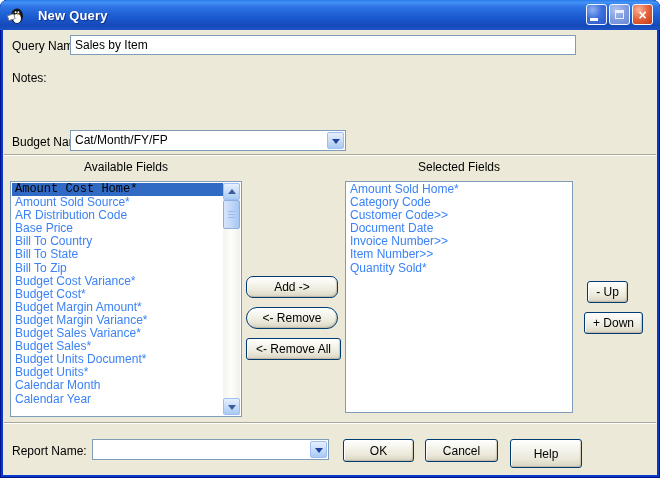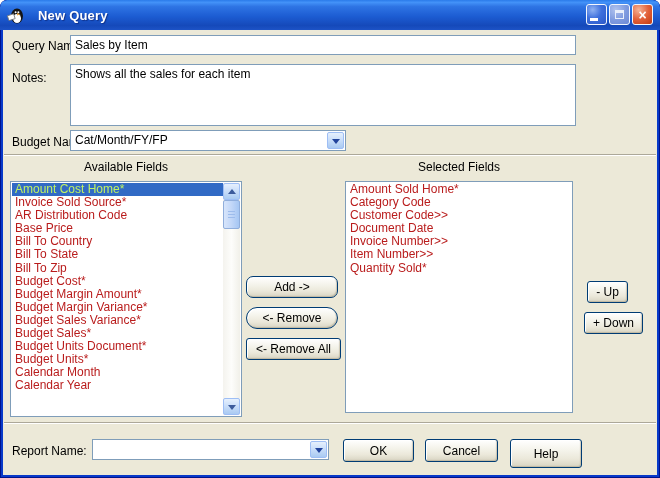--- a/index.html
+++ b/index.html
@@ -43,22 +43,22 @@
     border:1px solid #9EBEF5;
     background:linear-gradient(180deg,#E6F0FD 0%,#CBDFFA 45%,#A9CAF2 100%);
     display:flex;align-items:center;justify-content:center;}
   .chev-down{width:0;height:0;border:4px solid transparent;border-top:5px solid #21439C;margin-top:5px;}
   .sep{position:absolute;left:1px;right:1px;height:2px;
     border-top:1px solid #ACA899;border-bottom:1px solid #FFFFFF;}
   .list-label{position:absolute;font-size:12px;text-align:center;}
   .listbox{position:absolute;background:#fff;border:1px solid #7F9DB9;overflow:hidden;}
   .list-items{position:absolute;top:1px;left:1px;bottom:1px;right:1px;overflow:hidden;}
   .listbox.has-scroll .list-items{right:18px;}
-  .list-item{height:13.1px;line-height:13.1px;font-size:12px;padding-left:3px;white-space:nowrap;color:#b91c1c;}
-  .list-item.selected{background:#316AC5;color:#bef264;}
+  .list-item{height:13.1px;line-height:13.1px;font-size:12px;padding-left:3px;white-space:nowrap;color:#3b82f6;}
+  .list-item.selected{background:#316AC5;color:#000000;font-family:Liberation Mono, monospace;}
   .vscroll{position:absolute;top:1px;right:1px;bottom:1px;width:17px;
     background:linear-gradient(90deg,#F4F3EE 0%,#FDFDFB 50%,#F1F0E9 100%);}
   .sb-btn{position:absolute;left:0;width:17px;height:17px;border:1px solid #9EBEF5;border-radius:2px;
     background:linear-gradient(180deg,#E6F0FD 0%,#CBDFFA 45%,#A9CAF2 100%);
     display:flex;align-items:center;justify-content:center;}
   .sb-up{top:0;} .sb-down{bottom:0;}
   .tri-up{width:0;height:0;border:4px solid transparent;border-bottom:5px solid #3C5B9C;margin-bottom:4px;}
   .tri-down{width:0;height:0;border:4px solid transparent;border-top:5px solid #3C5B9C;margin-top:5px;}
   .sb-thumb{position:absolute;left:0;top:17px;width:17px;height:29px;border-radius:2px;
     border:1px solid #90AEDC;
@@ -101,44 +101,44 @@
         </div>
     </div>
   </div>
 
   <div class="body">
 
     <span class="lbl" style="left:9px;top:9px;">Query Name:</span>
     <input class="tb" style="left: 67px; top: 5px; width: 506px; height: 20px;" value="Sales by Item">
 
     <span class="lbl" style="left:9px;top:41px;">Notes:</span>
-    <textarea class="tb" style="left: 67px; top: 34px; width: 506px; height: 62px;">Shows all the sales for each item</textarea>
 
     <span class="lbl" style="left:9px;top:105px;">Budget Name:</span>
     <div class="combo" style="left:67px;top:100px;width:276px;height:21px;">
       <span class="val">Cat/Month/FY/FP</span>
       <span class="drop">
           <span class="chev-down"></span>
         </span>
     </div>
 
     <div class="sep" style="top:124px;"></div>
 
     <span class="list-label" style="left:7px;top:130px;width:232px;">Available Fields</span>
     <span class="list-label" style="left:342px;top:130px;width:228px;">Selected Fields</span>
 
     <div class="listbox has-scroll" style="left:7px;top:151px;width:232px;height:236px;">
       <div class="list-items">
           <div class="list-item selected">Amount Cost Home*</div>
-          <div class="list-item">Invoice Sold Source*</div>
+          <div class="list-item">Amount Sold Source*</div>
           <div class="list-item">AR Distribution Code</div>
           <div class="list-item">Base Price</div>
           <div class="list-item">Bill To Country</div>
           <div class="list-item">Bill To State</div>
           <div class="list-item">Bill To Zip</div>
+          <div class="list-item">Budget Cost Variance*</div>
           <div class="list-item">Budget Cost*</div>
           <div class="list-item">Budget Margin Amount*</div>
           <div class="list-item">Budget Margin Variance*</div>
           <div class="list-item">Budget Sales Variance*</div>
           <div class="list-item">Budget Sales*</div>
           <div class="list-item">Budget Units Document*</div>
           <div class="list-item">Budget Units*</div>
           <div class="list-item">Calendar Month</div>
           <div class="list-item">Calendar Year</div>
         </div>

